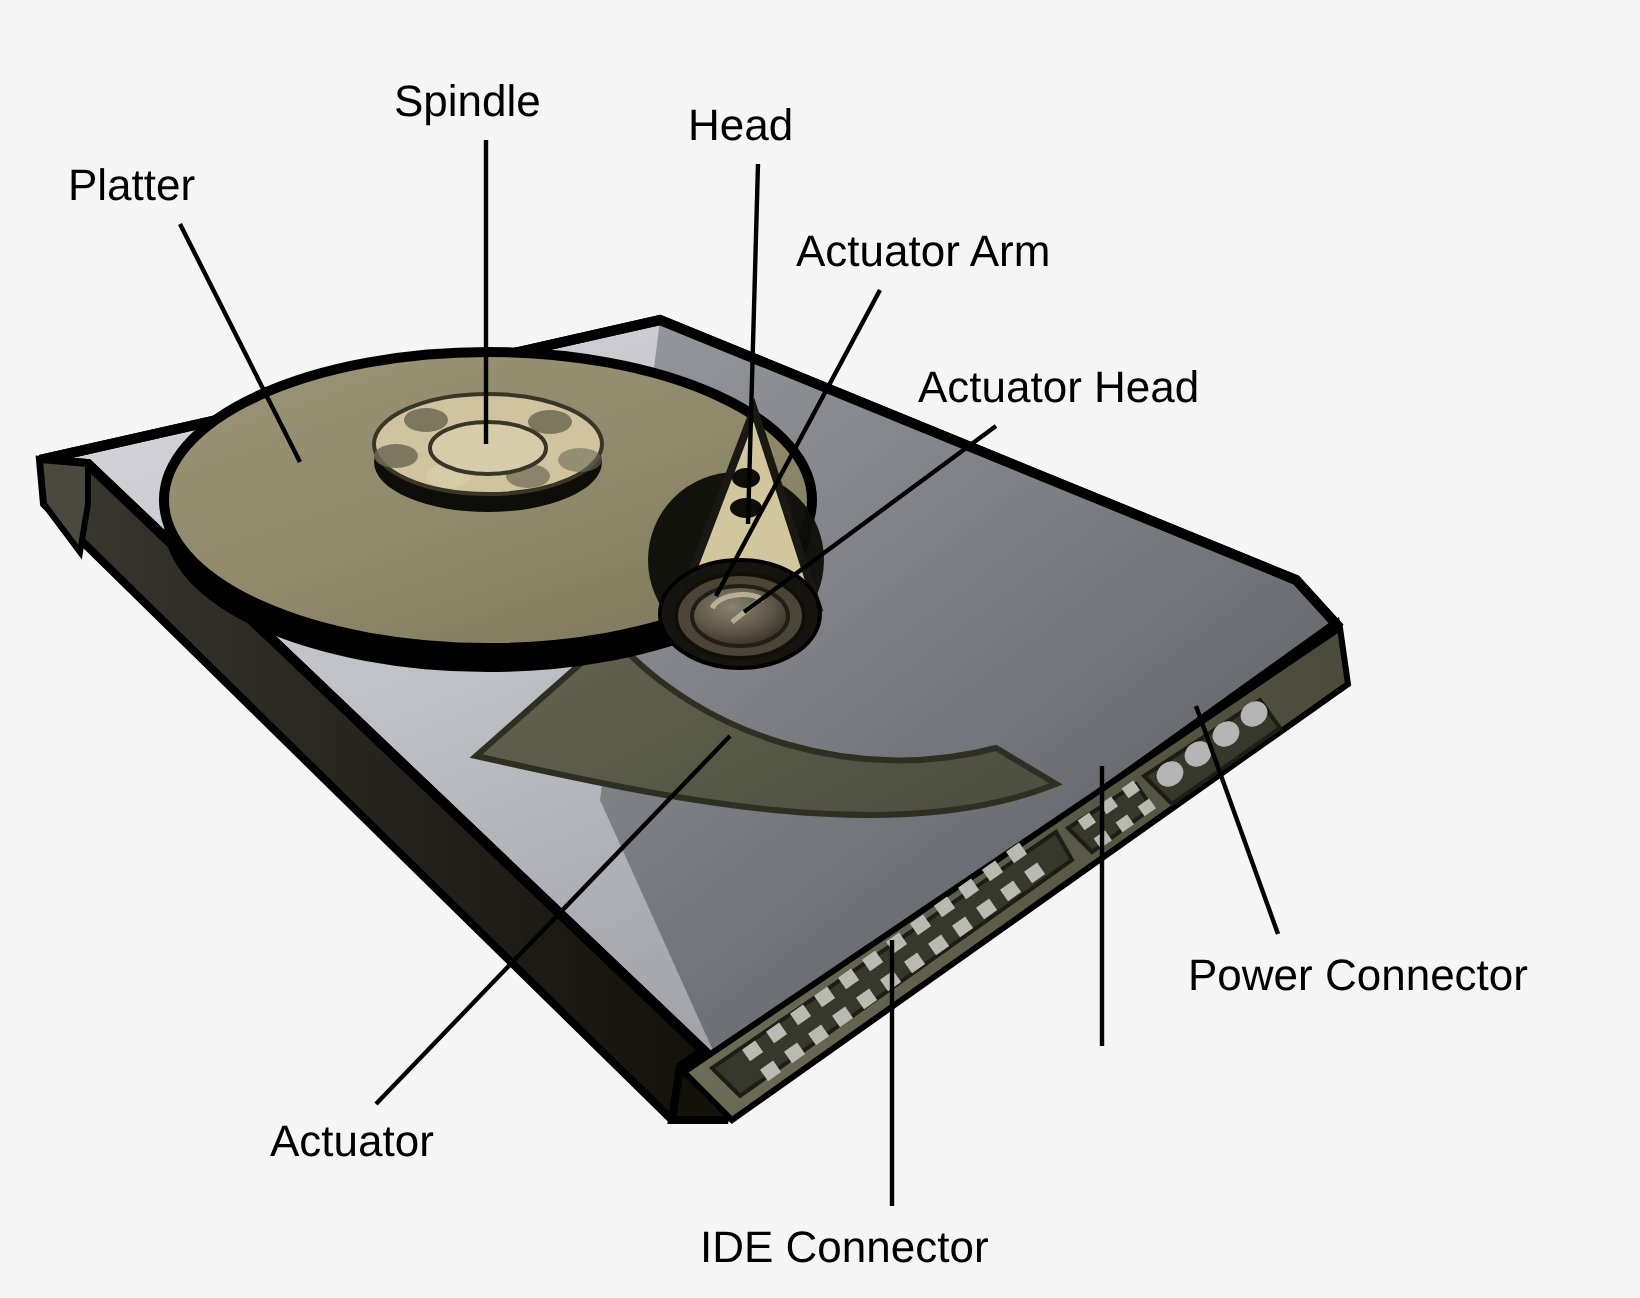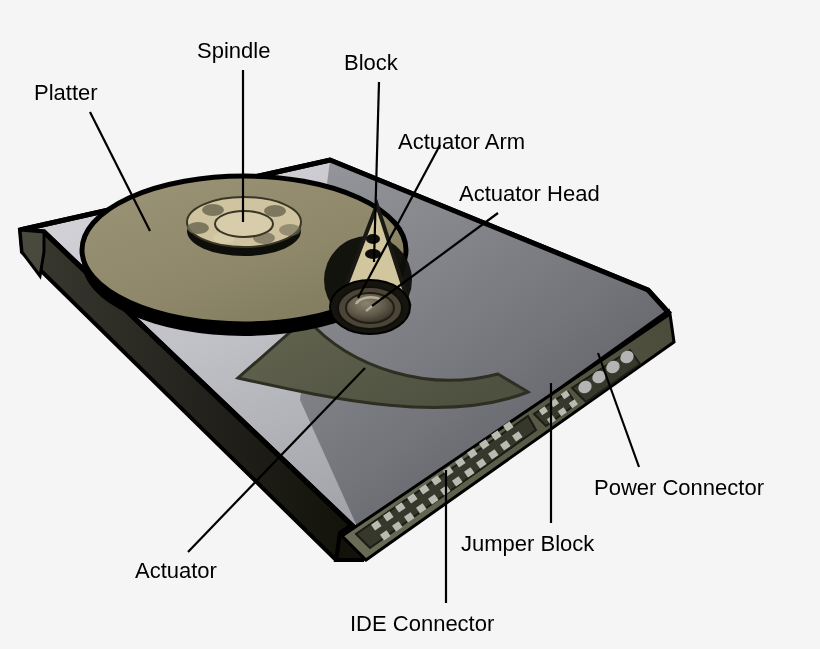--- a/index.html
+++ b/index.html
@@ -201,21 +201,20 @@
       <line x1="498" y1="213" x2="372" y2="306"></line>
       <line x1="639" y1="467" x2="598" y2="353"></line>
       <line x1="551" y1="523" x2="551" y2="383"></line>
       <line x1="446" y1="603" x2="446" y2="470"></line>
       <line x1="188" y1="552" x2="365" y2="368"></line>
     </g>
   </svg>
 
   <div class="label" style="left:34px;  top:80px;">Platter</div>
   <div class="label" style="left:197px; top:38px;">Spindle</div>
-  <div class="label" style="left:344px; top:50px;">Block</div>
-  <div class="label" style="left:398px; top:113px;margin-top:16px;">Actuator Arm</div>
+  <div class="label" style="left:344px; top:50px;">Head</div>
+  <div class="label" style="left:398px; top:113px;">Actuator Arm</div>
   <div class="label" style="left:459px; top:181px;">Actuator Head</div>
   <div class="label" style="left:594px; top:475px;text-align:center;">Power Connector</div>
-  <div class="label" style="left:461px; top:531px;">Jumper Block</div>
   <div class="label" style="left:350px; top:611px;">IDE Connector</div>
   <div class="label" style="left:135px; top:558px;">Actuator</div>
 
 </div>
 
 </body></html>

